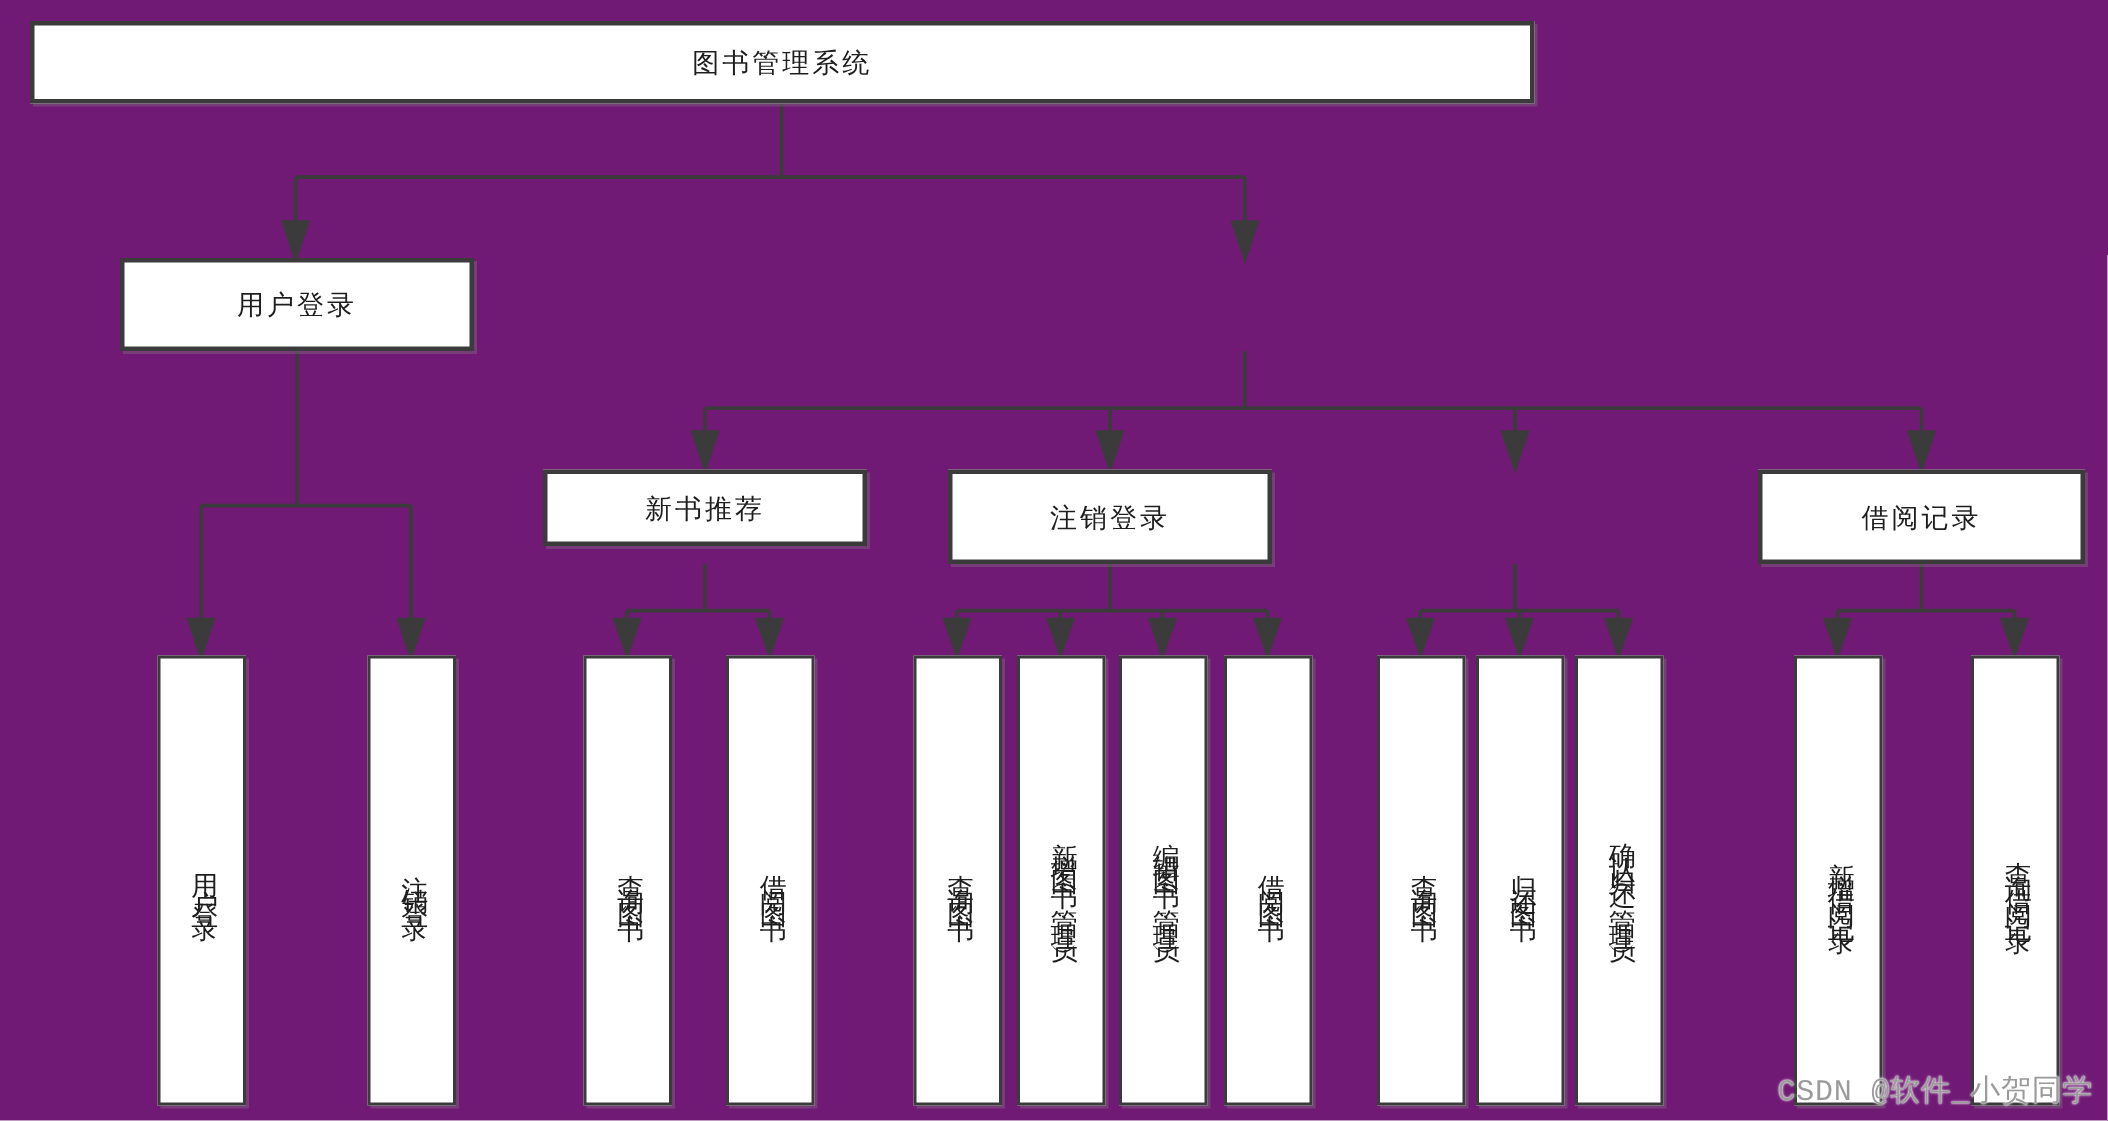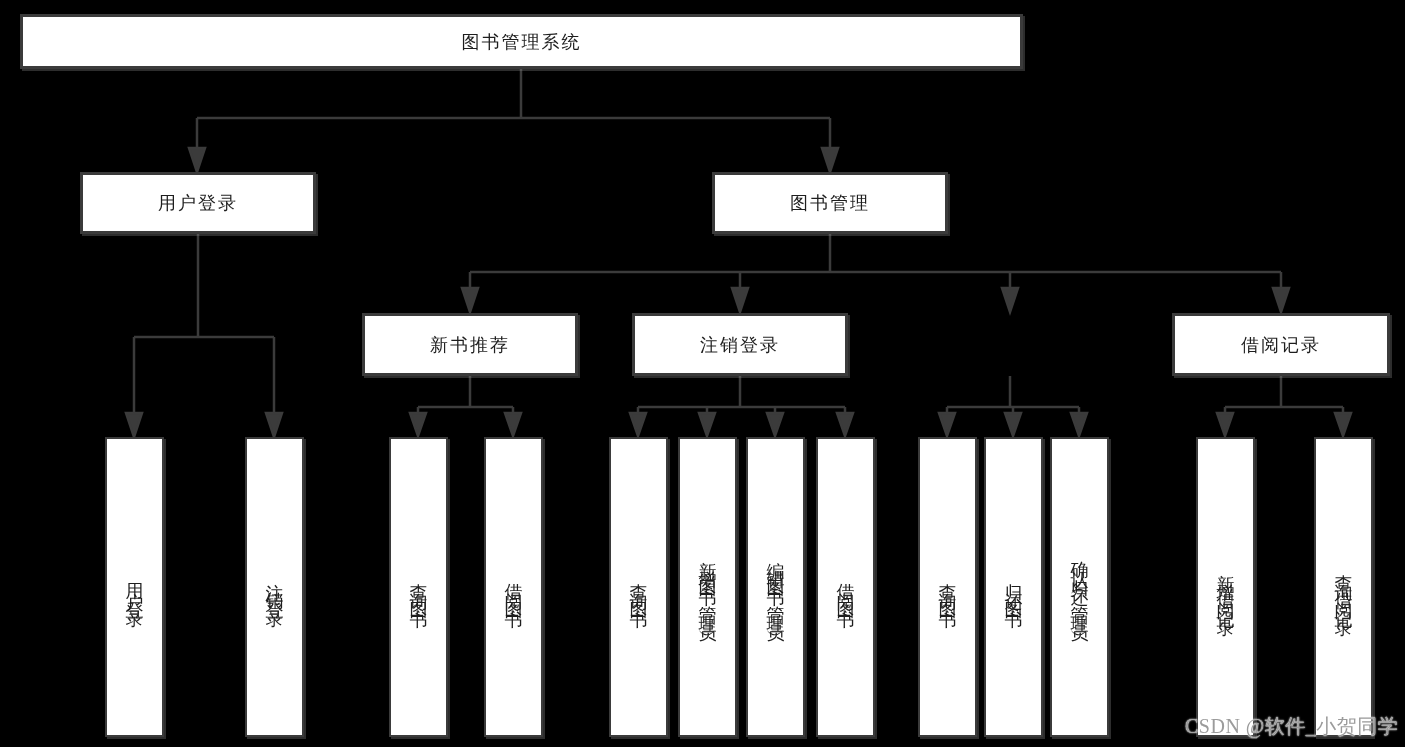--- a/index.html
+++ b/index.html
@@ -4,22 +4,22 @@
 <style>
   html, body {
     margin: 0;
     padding: 0;
     background: #ffffff;
   }
   .canvas {
     position: relative;
     width: 1405px;
     height: 747px;
-    background: #000000;
-    font-family: Liberation Serif, serif;
+    background: #701a75;
+    font-family: Liberation Mono, monospace;
     overflow: hidden;
   }
   .wires {
     position: absolute;
     left: 0;
     top: 0;
     z-index: 1;
   }
   .node {
     position: absolute;
@@ -119,25 +119,22 @@
     </g>
   </svg>
 
   <div class="node" style="left:20px; top:14px; width:1003px; height:55px;">
     <span>图书管理系统</span>
   </div>
 
   <div class="node" style="left:80px; top:172px; width:236px; height:62px;">
     <span>用户登录</span>
   </div>
-  <div class="node" style="left:712px; top:172px; width:236px; height:62px;">
-    <span>图书管理</span>
-  </div>
 
-  <div class="node" style="left:362px; top:313px; width:216px; height:63px;">
+  <div class="node" style="left:362px; top:313px; width:216px; height:51px;">
     <span>新书推荐</span>
   </div>
   <div class="node" style="left:632px; top:313px; width:216px; height:63px;">
     <span>注销登录</span>
   </div>
   <div class="node" style="left:1172px; top:313px; width:218px; height:63px;">
     <span>借阅记录</span>
   </div>
 
   <div class="node leaf" style="left:105px;">

